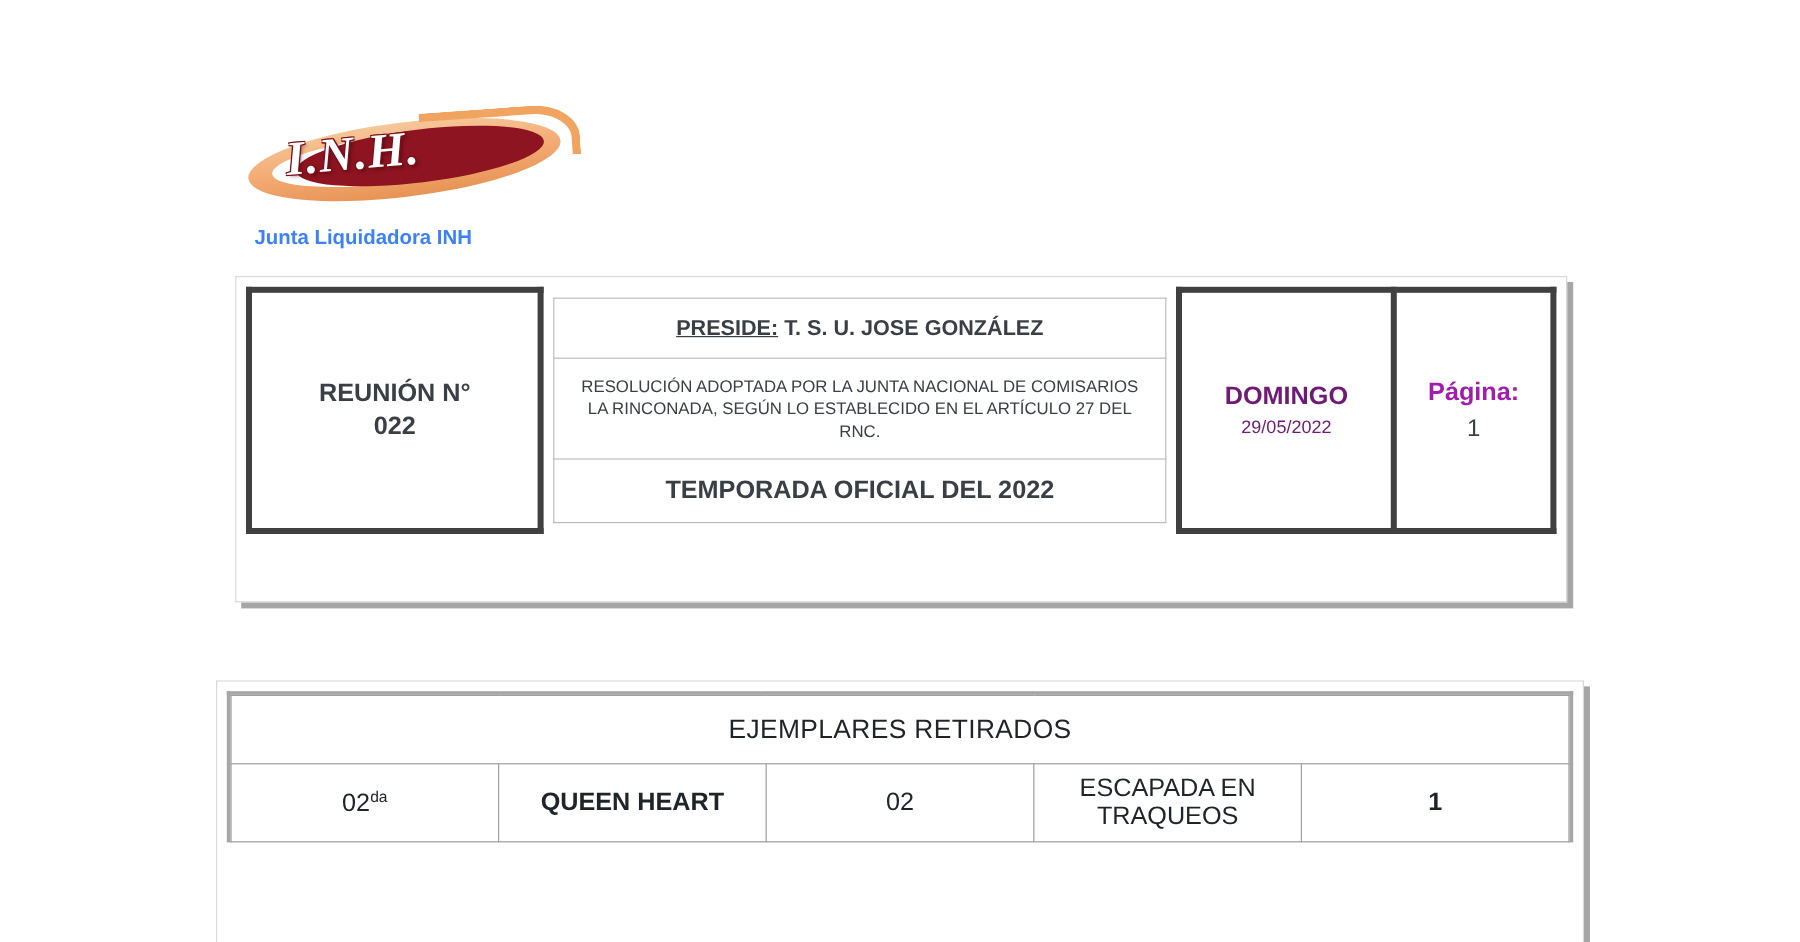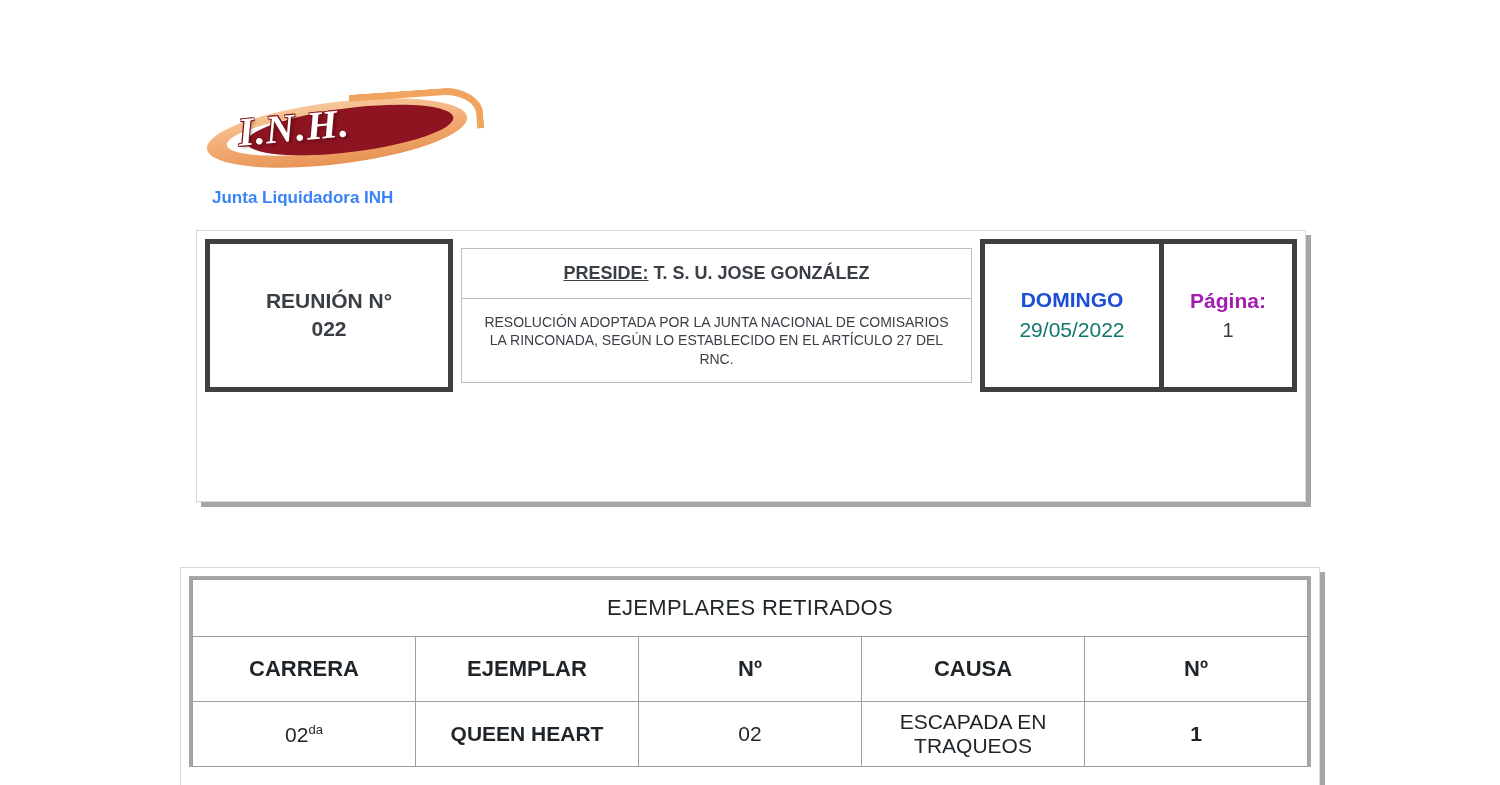--- a/index.html
+++ b/index.html
@@ -172,26 +172,26 @@
     font-weight: bold;
     color: #2d3339;
   }
   .cell-day {
     width: 158px;
     line-height: 1.45;
   }
   .cell-day .dow {
     font-size: 21px;
     font-weight: bold;
-    color: #1d4ed8;
+    color: #701a75;
     display: block;
   }
   .cell-day .date {
-    font-size: 21px;
-    color: #0f766e;
+    font-size: 15px;
+    color: #701a75;
     display: block;
   }
   .cell-page {
     width: 112px;
     line-height: 1.45;
   }
   .cell-page .lbl {
     font-size: 21px;
     font-weight: bold;
     color: #a21caf;
@@ -290,20 +290,23 @@
             <tbody>
                   <tr>
               <td class="preside">
                 <u>PRESIDE:</u>
                 <span>T. S. U. JOSE GONZÁLEZ</span>
               </td>
             </tr>
             <tr>
               <td class="resolucion">RESOLUCIÓN ADOPTADA POR LA JUNTA NACIONAL DE COMISARIOS LA RINCONADA, SEGÚN LO ESTABLECIDO EN EL ARTÍCULO 27 DEL RNC.</td>
             </tr>
+            <tr>
+              <td class="temporada">TEMPORADA OFICIAL DEL 2022</td>
+            </tr>
           </tbody>
               </table>
         </td>
         <td class="cell-day">
           <span class="dow">DOMINGO</span>
           <span class="date">29/05/2022</span>
         </td>
         <td class="cell-page">
           <span class="lbl">Página:</span>
           <span class="num">1</span>
@@ -313,27 +316,20 @@
       </table>
   </div>
 
   <div class="frame" id="retired-frame">
     <div class="inner-border">
       <table class="retired">
         <tbody>
             <tr>
           <td class="retired-title" colspan="5">EJEMPLARES RETIRADOS</td>
         </tr>
-        <tr class="retired-head">
-          <td class="col-carrera">CARRERA</td>
-          <td class="col-ejemplar">EJEMPLAR</td>
-          <td class="col-num">Nº</td>
-          <td class="col-causa">CAUSA</td>
-          <td class="col-num2">Nº</td>
-        </tr>
         <tr class="retired-row">
           <td class="carrera-val">
             <span>02</span><sup>da</sup>
           </td>
           <td class="ejemplar-val">QUEEN HEART</td>
           <td class="num-val">02</td>
           <td>ESCAPADA EN TRAQUEOS</td>
           <td class="num2-val">1</td>
         </tr>
       </tbody>

